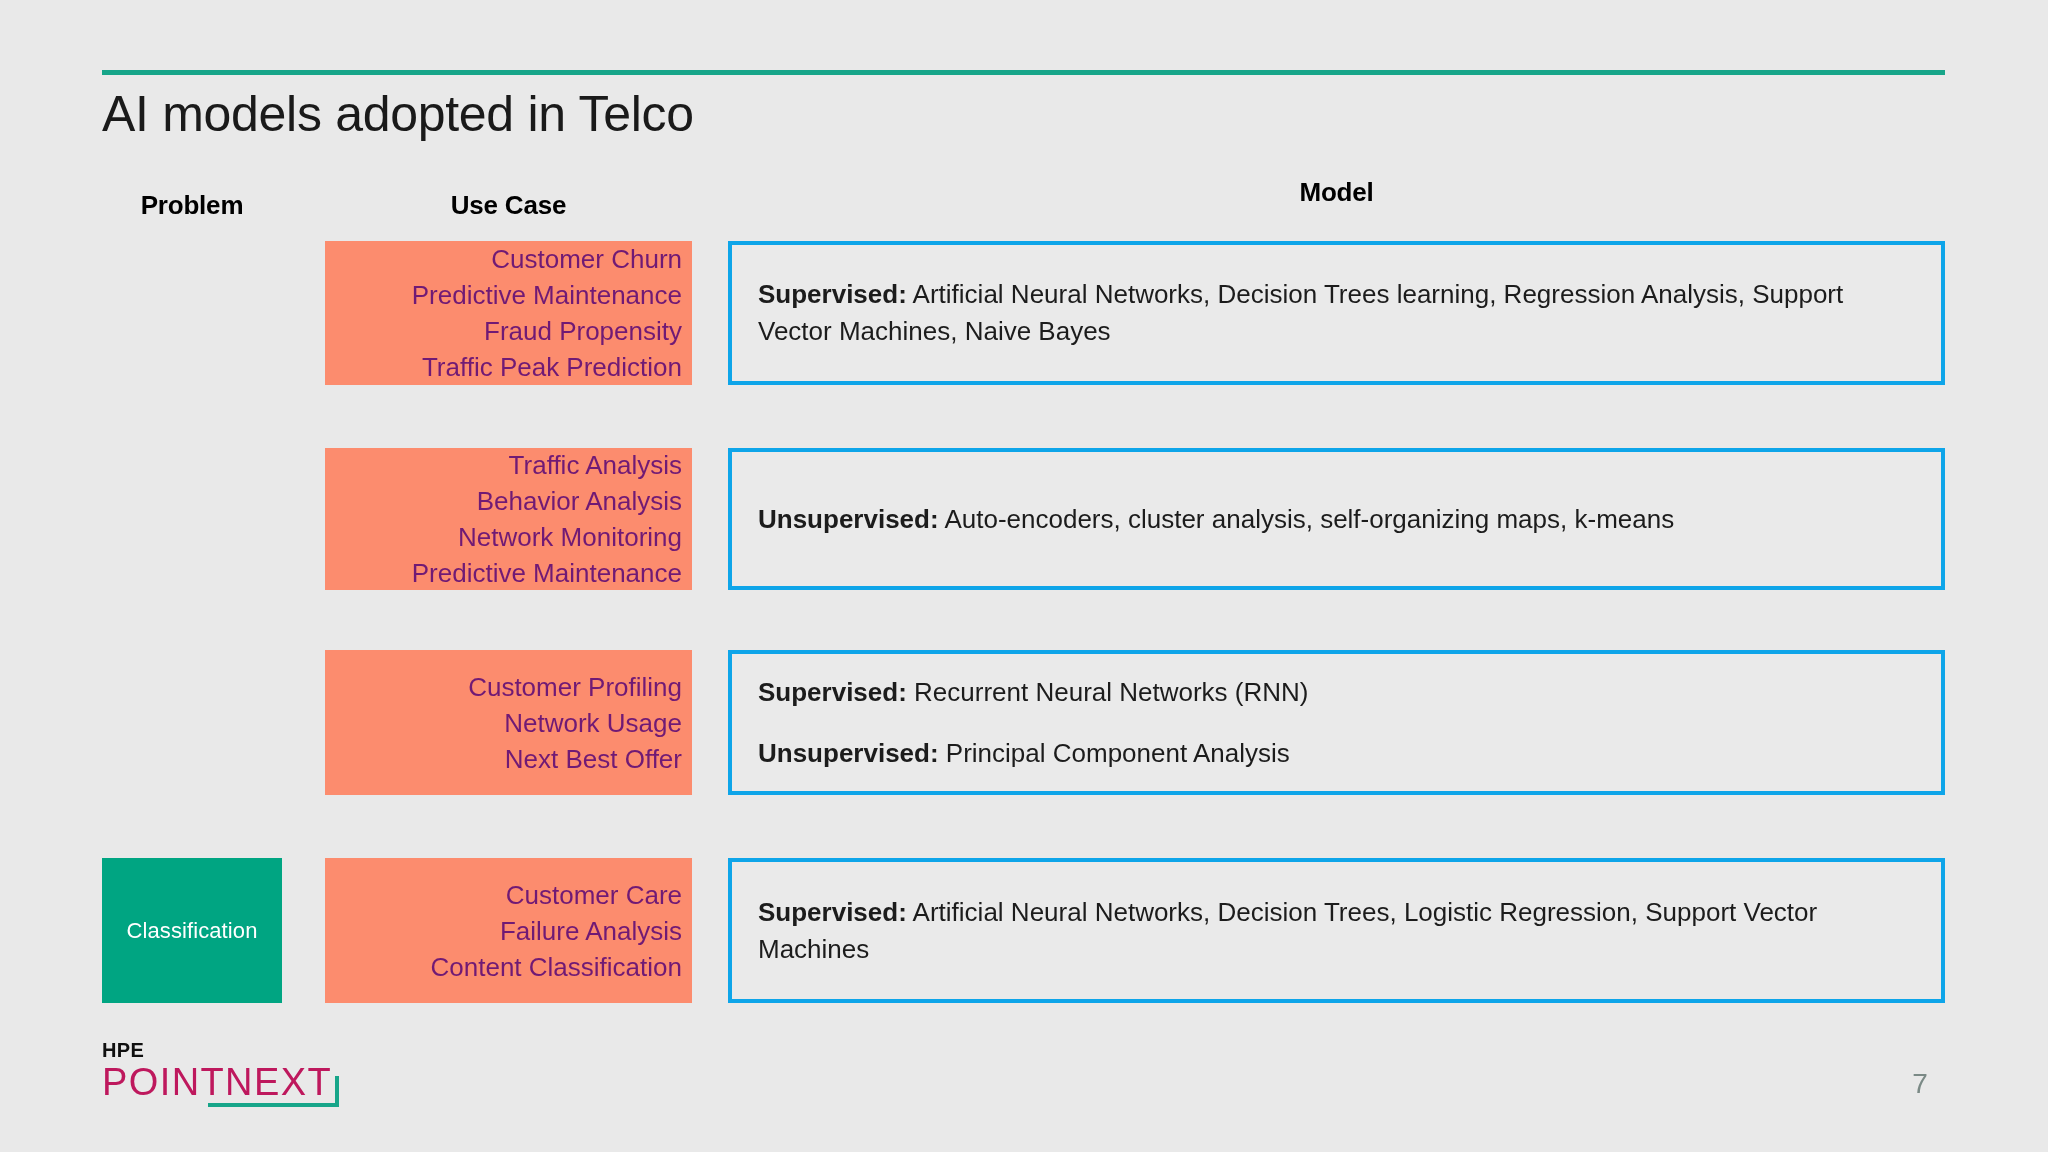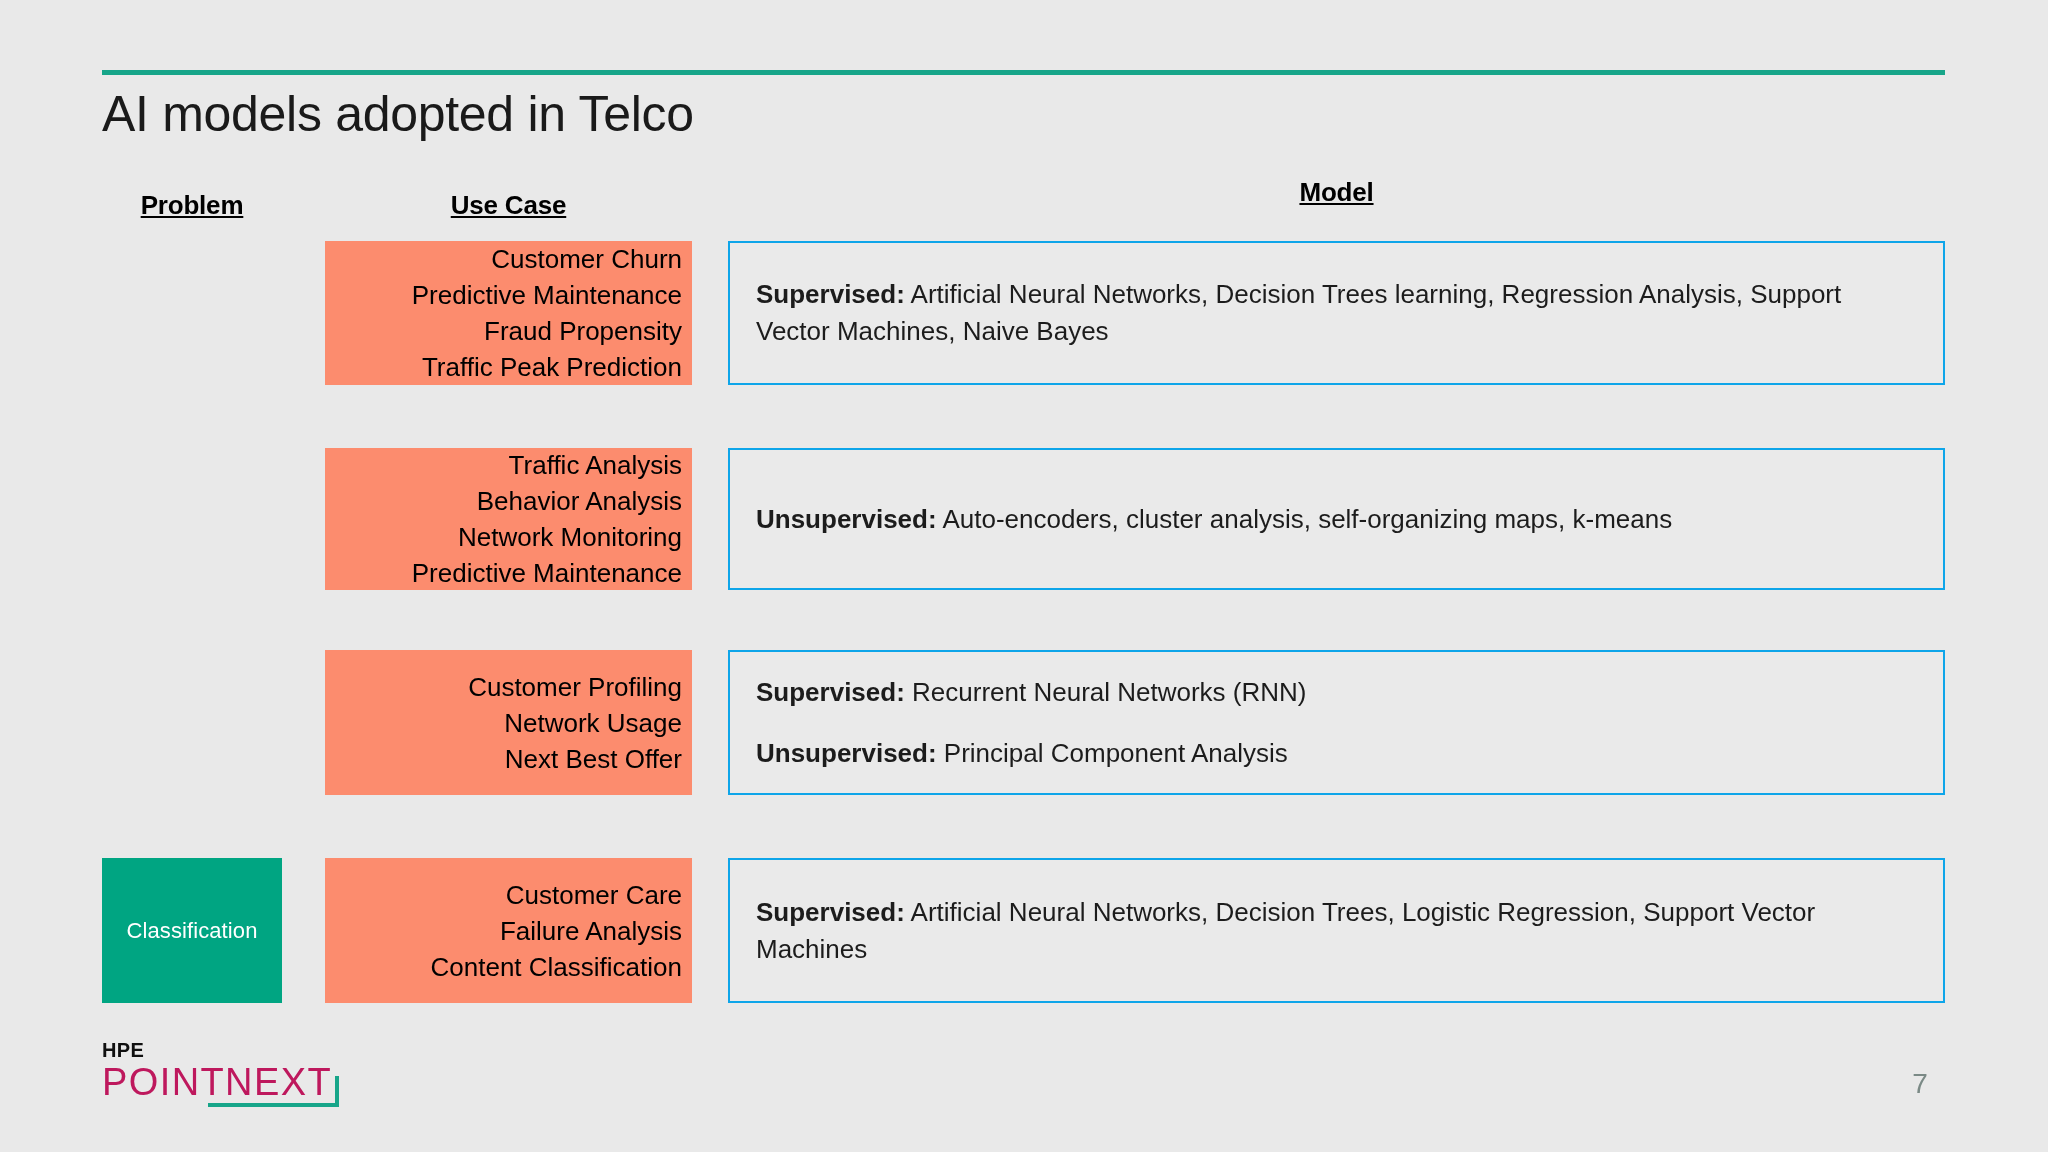--- a/index.html
+++ b/index.html
@@ -49,21 +49,20 @@
   }
 
   
   .col-header {
     position: absolute;
     font-size: 26px;
     font-weight: bold;
     color: #000000;
     text-align: center;
     letter-spacing: -0.2px;
-    text-decoration: underline;
   }
   .col-header.problem  { left: 102px;  top: 190px; width: 180px; }
   .col-header.usecase  { left: 325px;  top: 190px; width: 367px; }
   .col-header.model    { left: 728px;  top: 177px; width: 1217px; }
 
   
   .row {
     position: absolute;
     left: 0;
     width: 2048px;
@@ -108,36 +107,36 @@
     height: 100%;
     background: #fc8c6e;
     display: flex;
     flex-direction: column;
     align-items: flex-end;
     justify-content: center;
     box-sizing: border-box;
     padding-right: 10px;
   }
   .usecase-item {
-    color: #000000;
+    color: #701a75;
     font-size: 26px;
     line-height: 36px;
     text-align: right;
     font-stretch: condensed;
     white-space: nowrap;
   }
 
   
   .model-box {
     position: absolute;
     left: 728px;
     top: 0;
     width: 1217px;
     height: 100%;
-    border: 2px solid #0ea5e9;
+    border: 4px solid #0ea5e9;
     background: #eaeaea;
     box-sizing: border-box;
     display: flex;
     flex-direction: column;
     justify-content: center;
     padding: 16px 26px;
   }
   .model-para {
     color: #1c1c1c;
     font-size: 26px;

